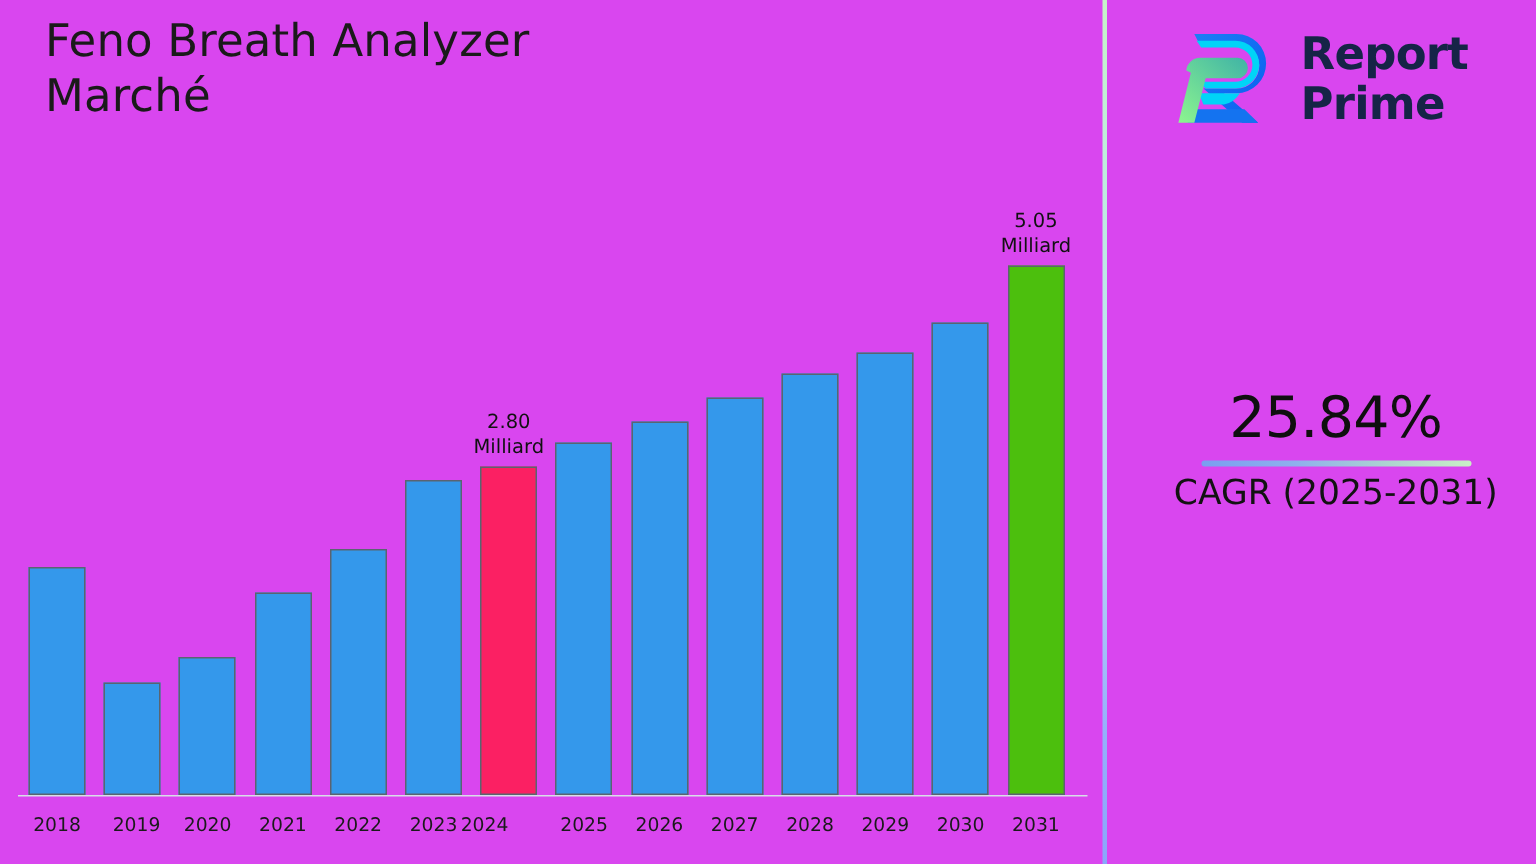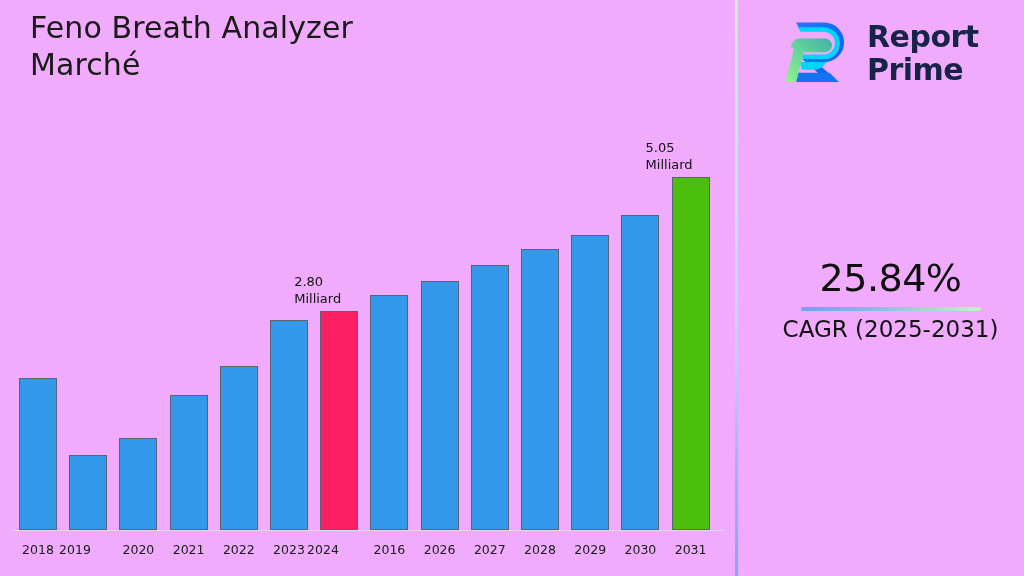--- a/index.html
+++ b/index.html
@@ -12,21 +12,21 @@
     height: 576px;
     background: #edf2fc;
     font-family: "DejaVu Sans", "Liberation Sans", sans-serif;
     overflow: hidden;
     position: relative;
   }
   #root {
     position: relative;
     width: 1024px;
     height: 576px;
-    background: #f0abfc;
+    background: #d946ef;
   }
 
   
   #left-panel {
     position: absolute;
     left: 0;
     top: 0;
     width: 736px;
     height: 576px;
   }
@@ -65,20 +65,21 @@
     position: absolute;
     box-sizing: border-box;
     border: 1px solid #5a6470;
   }
   .bar.blue   { background: #3498eb; }
   .bar.pink   { background: #fb2063; }
   .bar.green  { background: #4cbf0d; }
 
   .bar-value-label {
     position: absolute;
+    text-align: center;
     font-size: 13px;
     line-height: 17px;
     color: #111111;
     white-space: pre-line;
     width: 90px;
   }
 
   .tick-label {
     position: absolute;
     top: 542px;
@@ -186,27 +187,27 @@
           <div class="bar blue" title="2025: 2.97 Milliard" style="left: 370.4px; top: 295px; width: 38px; height: 235px;"></div>
           <div class="bar blue" title="2026: 3.17 Milliard" style="left: 420.6px; top: 281px; width: 38px; height: 249px;"></div>
           <div class="bar blue" title="2027: 3.42 Milliard" style="left: 470.8px; top: 265px; width: 38px; height: 265px;"></div>
           <div class="bar blue" title="2028: 3.68 Milliard" style="left: 521px; top: 249px; width: 38px; height: 281px;"></div>
           <div class="bar blue" title="2029: 3.97 Milliard" style="left: 571.2px; top: 235px; width: 38px; height: 295px;"></div>
           <div class="bar blue" title="2030: 4.41 Milliard" style="left: 621.4px; top: 215px; width: 38px; height: 315px;"></div>
           <div class="bar green" title="2031: 5.05 Milliard" style="left: 671.6px; top: 177px; width: 38px; height: 353px;"></div>
         </div>
       <div id="ticks-layer">
           <div class="tick-label" style="left: 8px;">2018</div>
-          <div class="tick-label" style="left: 45px;">2019</div>
+          <div class="tick-label" style="left: 61px;">2019</div>
           <div class="tick-label" style="left: 108.4px;">2020</div>
           <div class="tick-label" style="left: 158.6px;">2021</div>
           <div class="tick-label" style="left: 208.8px;">2022</div>
           <div class="tick-label" style="left: 259px;">2023</div>
           <div class="tick-label" style="left: 293px;">2024</div>
-          <div class="tick-label" style="left: 359.4px;">2016</div>
+          <div class="tick-label" style="left: 359.4px;">2025</div>
           <div class="tick-label" style="left: 409.6px;">2026</div>
           <div class="tick-label" style="left: 459.8px;">2027</div>
           <div class="tick-label" style="left: 510px;">2028</div>
           <div class="tick-label" style="left: 560.2px;">2029</div>
           <div class="tick-label" style="left: 610.4px;">2030</div>
           <div class="tick-label" style="left: 660.6px;">2031</div>
         </div>
       <div id="labels-layer">
           <div class="bar-value-label" style="left: 294.2px; top: 273px;">2.80
 Milliard</div>

